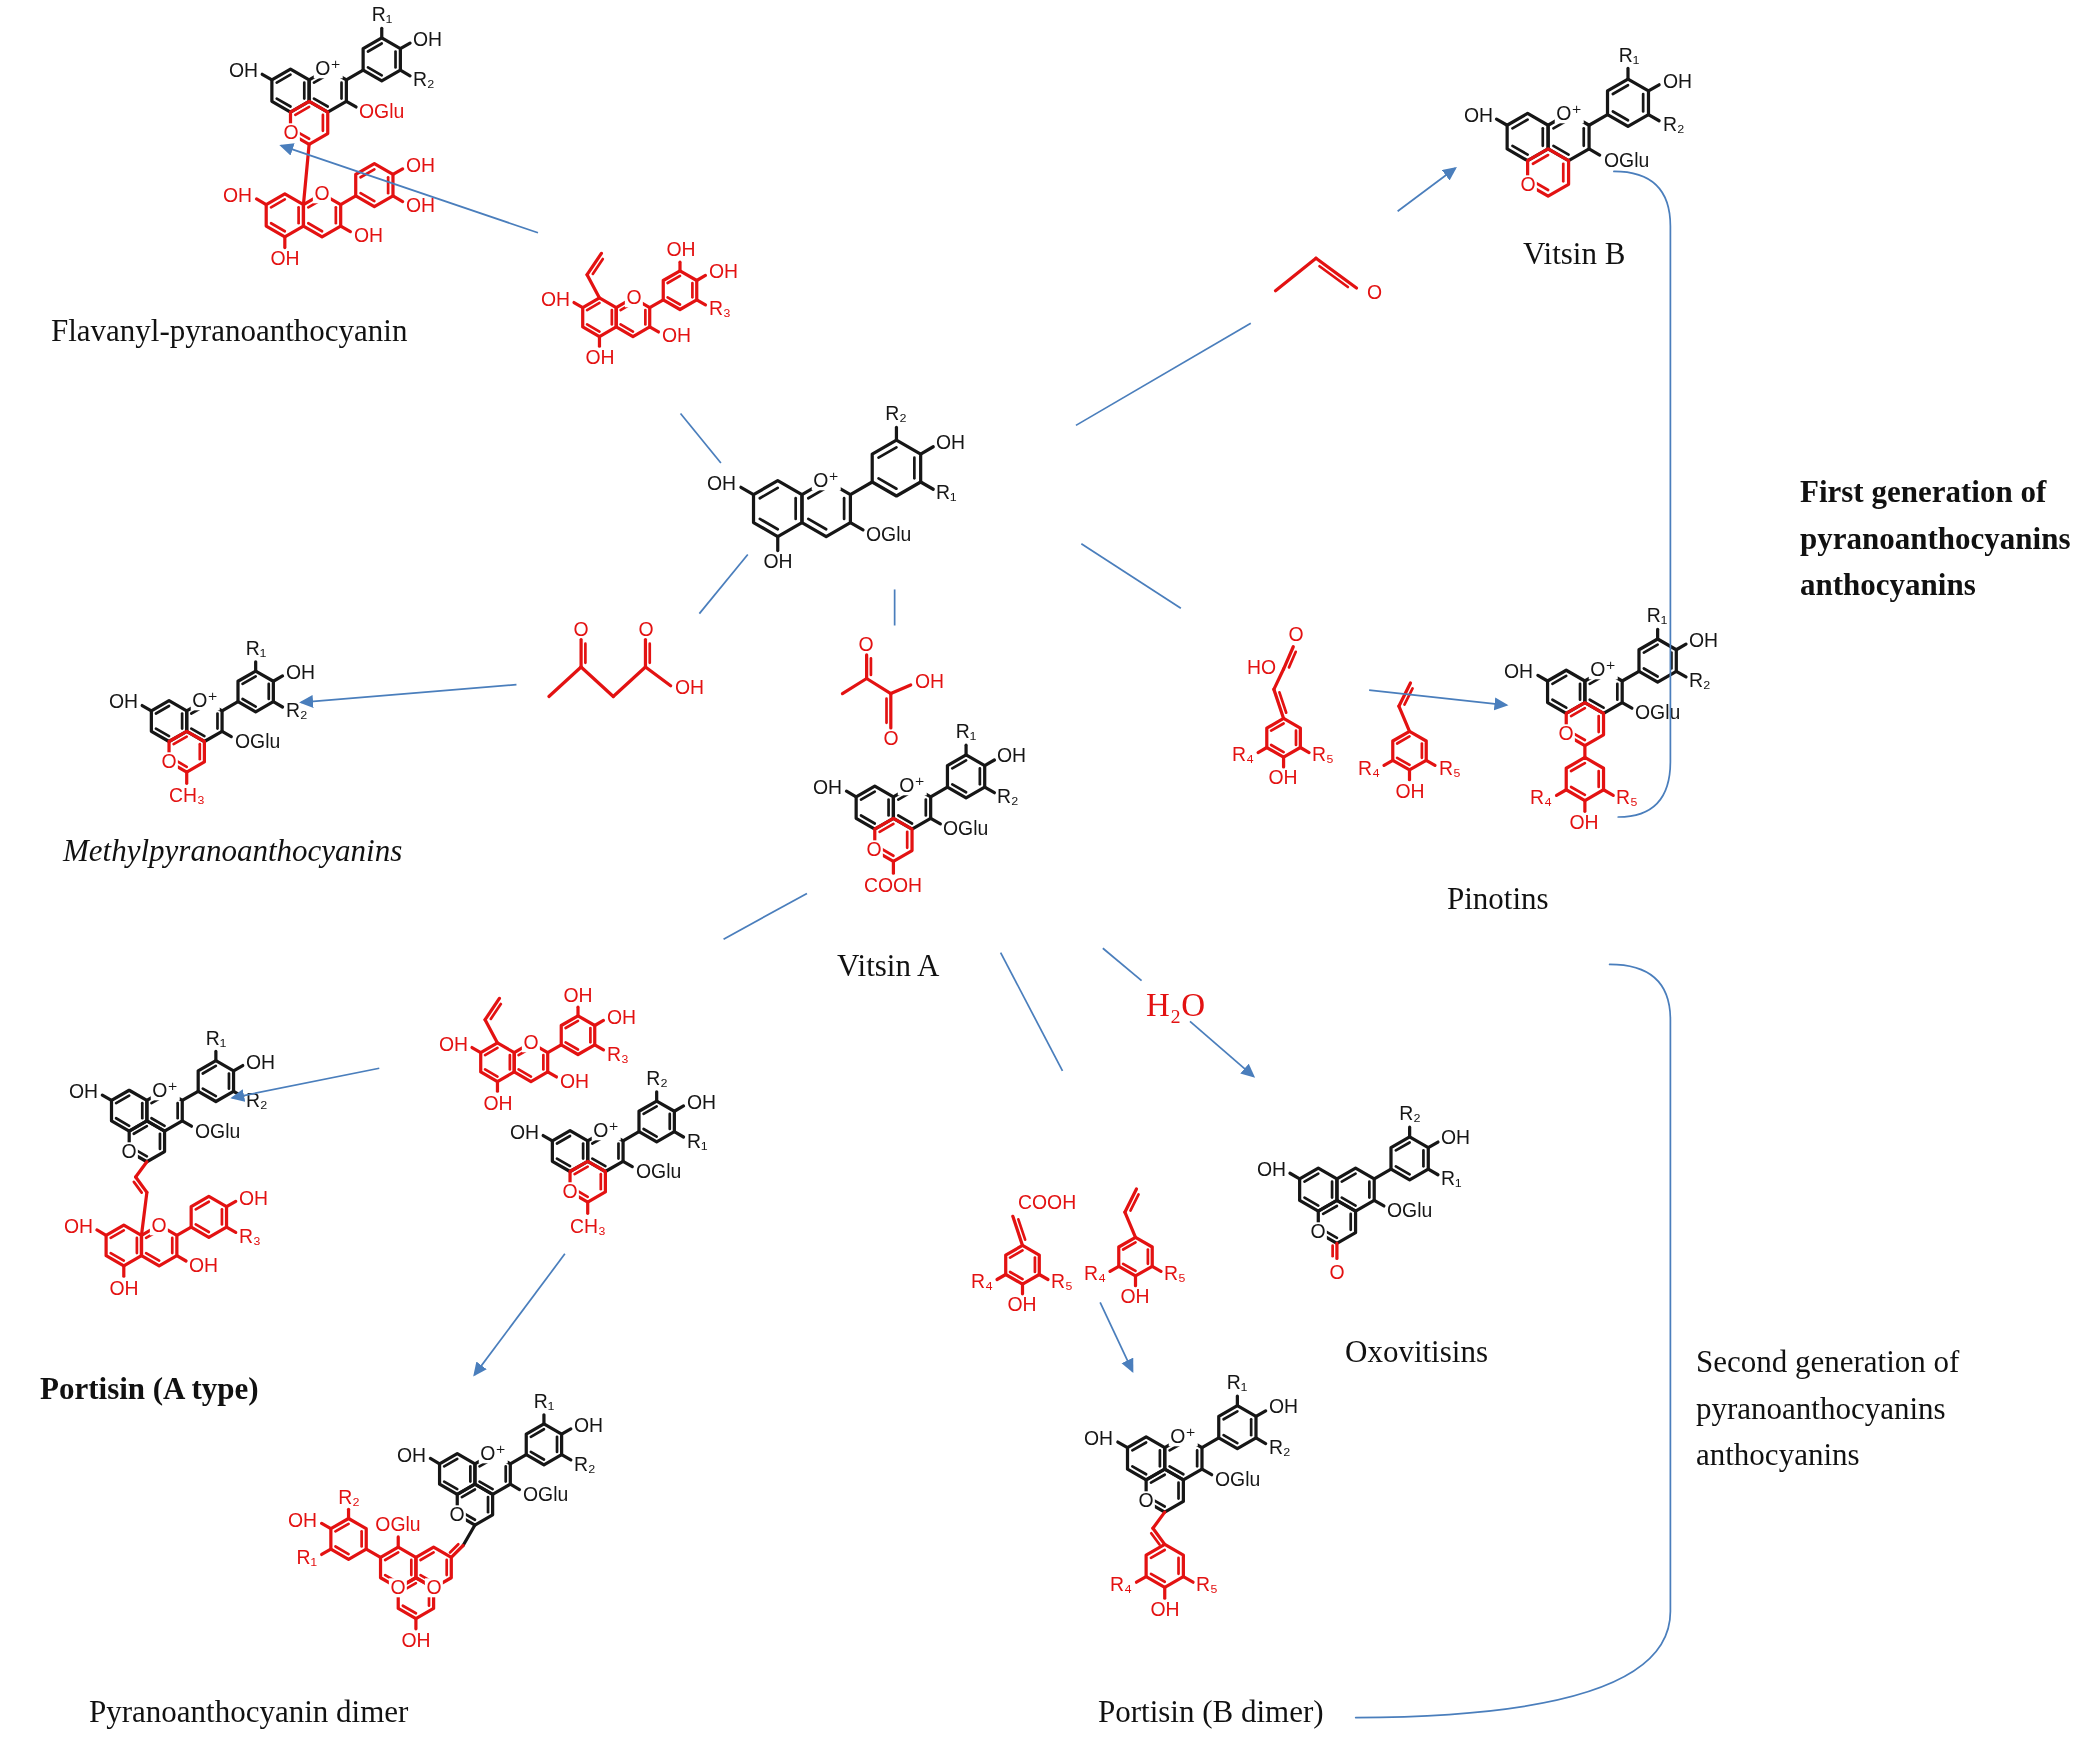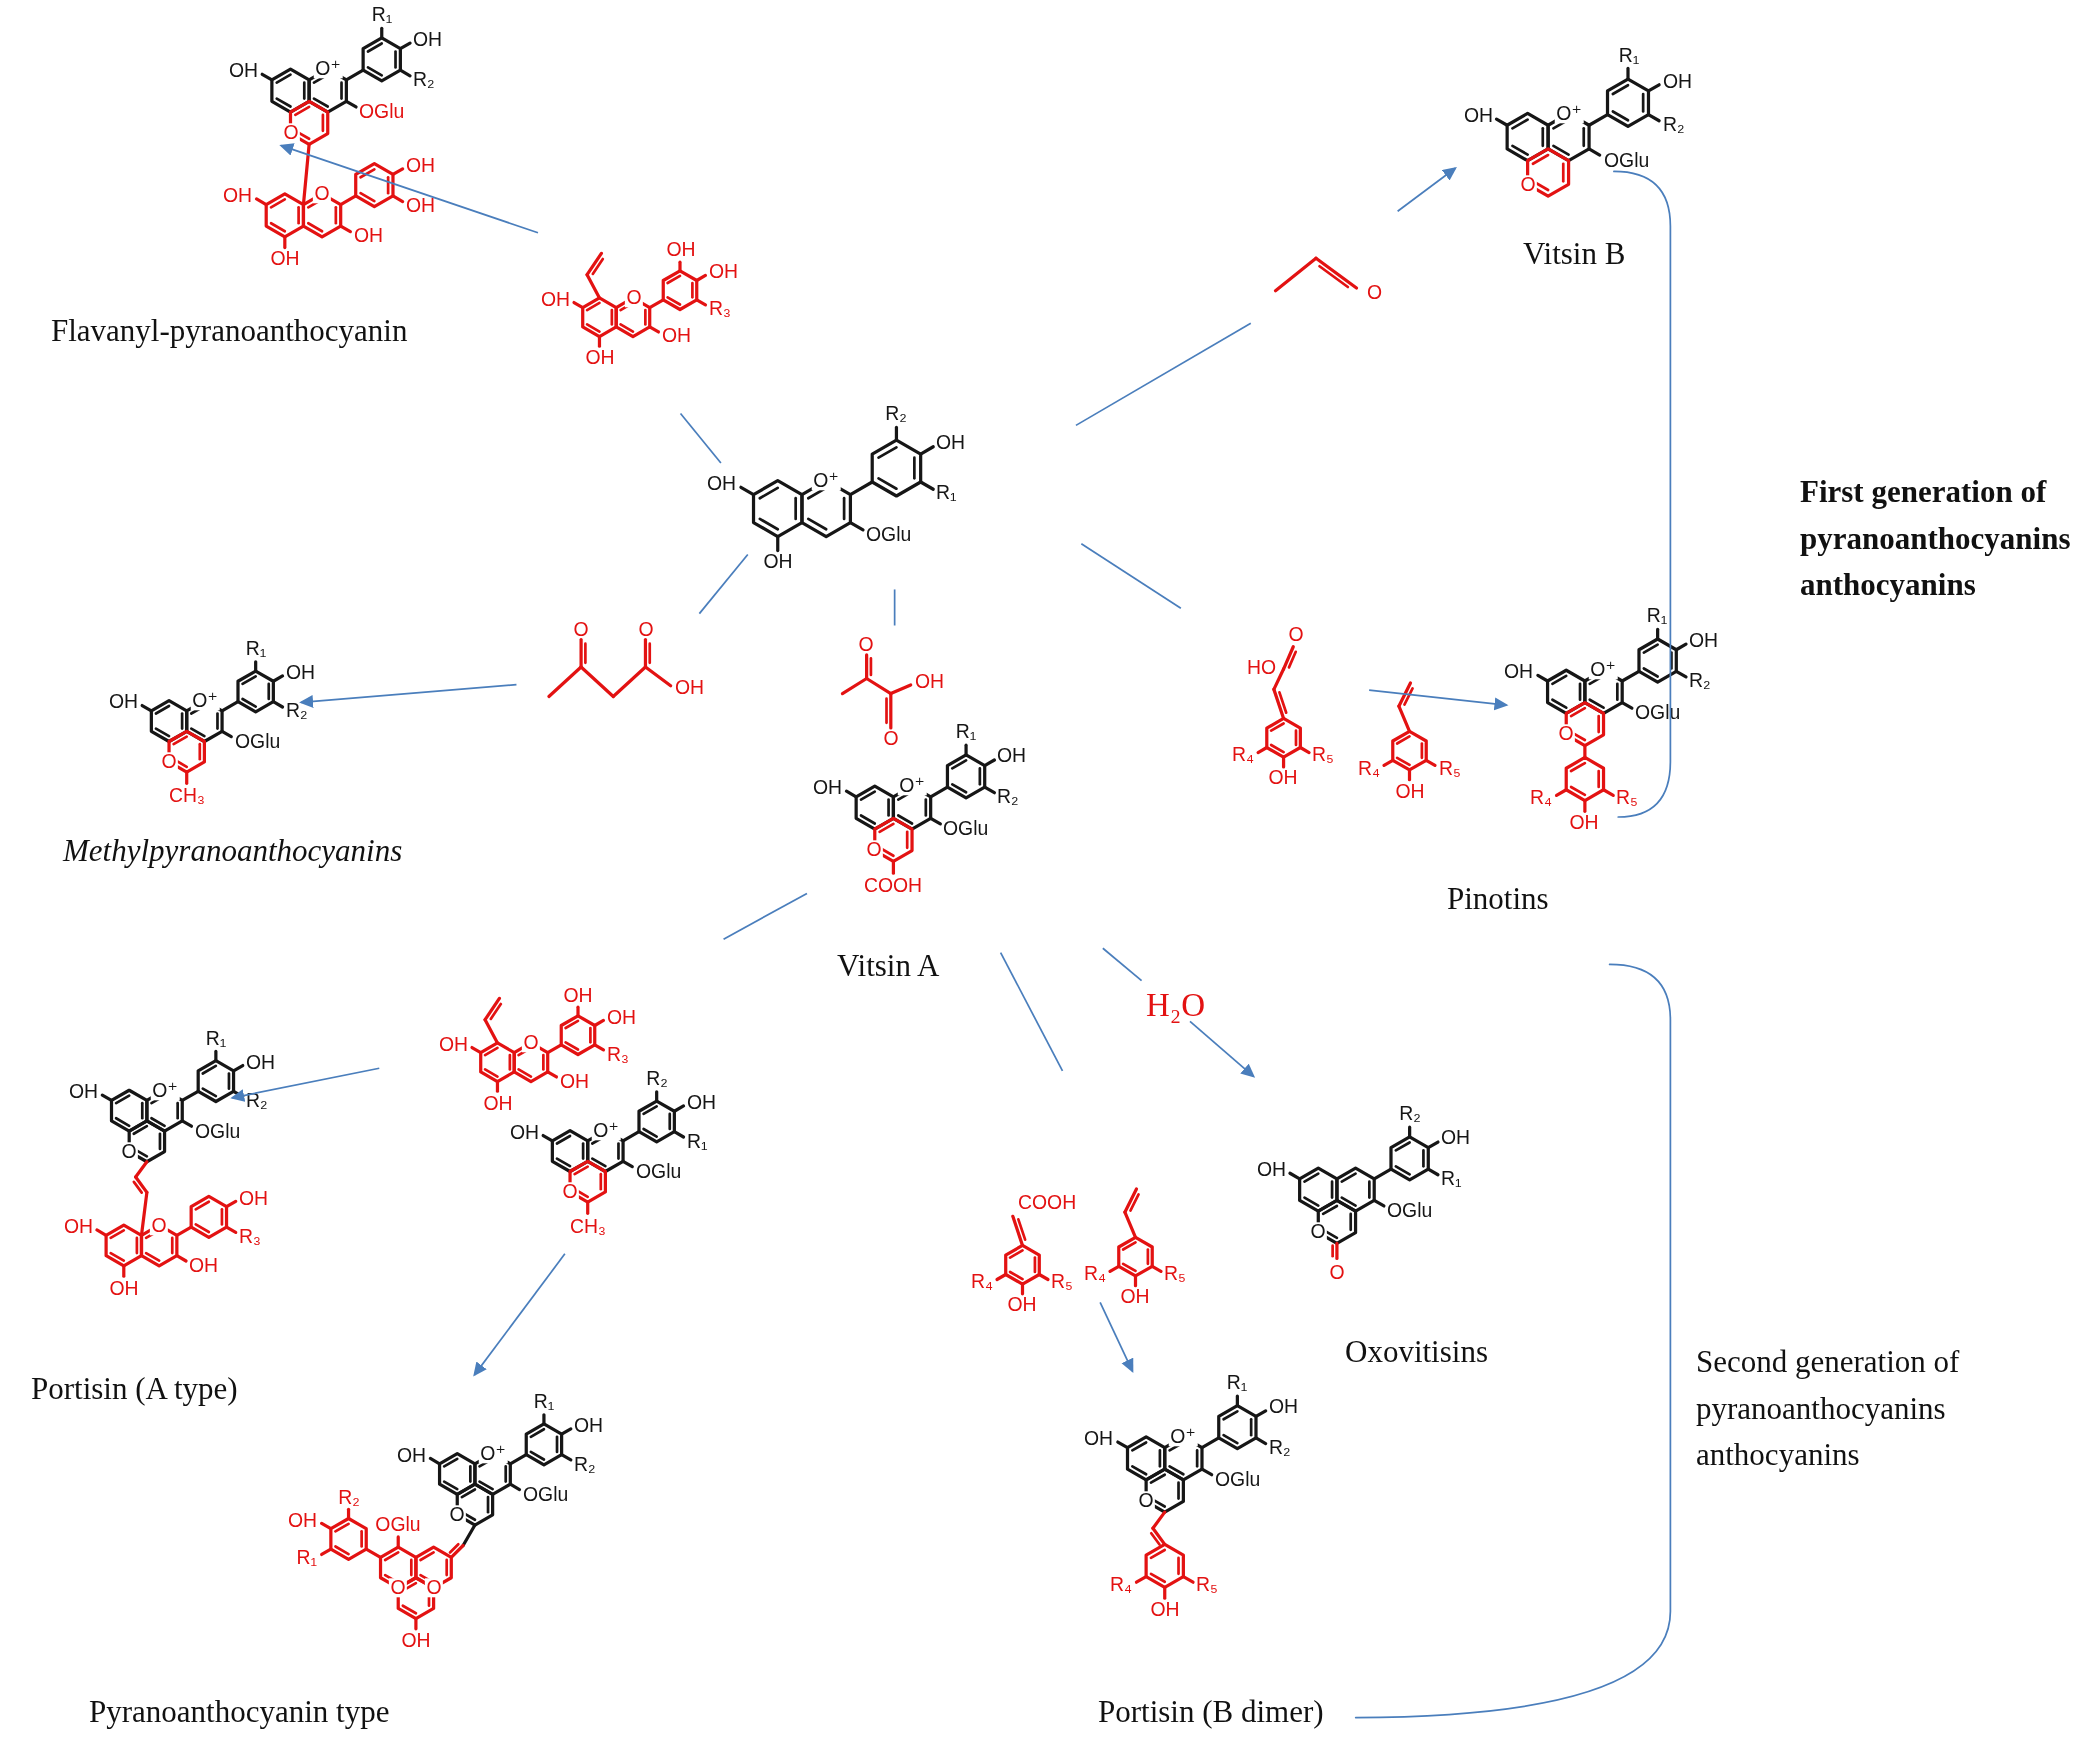--- a/index.html
+++ b/index.html
@@ -511,21 +511,21 @@
     <span class="atom k" style="left: 216px; top: 1039px; transform: translate(-50%, -50%);">R₁</span>
     <span class="atom k" style="left: 246px; top: 1063px; transform: translateY(-50%);">OH</span>
     <span class="atom k" style="left: 246px; top: 1101px; transform: translateY(-50%);">R₂</span>
     <span class="atom k bg" style="left: 129px; top: 1152px; transform: translate(-50%, -50%);">O</span>
     <span class="atom r bg" style="left: 159px; top: 1226px; transform: translate(-50%, -50%);">O</span>
     <span class="atom r" style="left: 93px; top: 1227px; transform: translate(-100%, -50%);">OH</span>
     <span class="atom r" style="left: 124px; top: 1289px; transform: translate(-50%, -50%);">OH</span>
     <span class="atom r" style="left: 189px; top: 1266px; transform: translateY(-50%);">OH</span>
     <span class="atom r" style="left: 239px; top: 1199px; transform: translateY(-50%);">OH</span>
     <span class="atom r" style="left: 239px; top: 1237px; transform: translateY(-50%);">R₃</span>
-    <div class="cname" style="left: 31px; top: 1371px;">Portisin (A type)</div>
+    <div class="cname" style="left: 40px; top: 1371px; font-weight: bold;">Portisin (A type)</div>
     <svg class="node" width="183" height="183" viewBox="0 0 340 340" style="left: 931px; top: 1141px;">
       <polygon points="170,194 138.824,212 138.824,248 170,266 201.176,248 201.176,212" fill="none" stroke="#e31212" stroke-width="6" stroke-linejoin="round"></polygon>
       <line x1="170" y1="203.36" x2="146.92976000000002" y2="216.68" stroke="#e31212" stroke-width="5" stroke-linecap="round"></line>
       <line x1="146.92976000000002" y1="243.32" x2="170" y2="256.64" stroke="#e31212" stroke-width="5" stroke-linecap="round"></line>
       <line x1="193.07023999999998" y1="243.32" x2="193.07023999999998" y2="216.68" stroke="#e31212" stroke-width="5" stroke-linecap="round"></line>
       <line x1="170" y1="194" x2="152" y2="140" stroke="#e31212" stroke-width="6" stroke-linecap="round"></line>
       <line x1="174.88946638440413" y1="183.3701778718653" x2="162.2894663844041" y2="145.5701778718653" stroke="#e31212" stroke-width="5" stroke-linecap="round"></line>
       <line x1="138.824" y1="248" x2="122.62400000000001" y2="257.36" stroke="#e31212" stroke-width="6" stroke-linecap="round"></line>
       <line x1="201.176" y1="248" x2="217.37599999999998" y2="257.36" stroke="#e31212" stroke-width="6" stroke-linecap="round"></line>
       <line x1="170" y1="266" x2="170" y2="284" stroke="#e31212" stroke-width="6" stroke-linecap="round"></line>
@@ -650,21 +650,21 @@
     <span class="atom k" style="left: 574px; top: 1426px; transform: translateY(-50%);">OH</span>
     <span class="atom k" style="left: 574px; top: 1465px; transform: translateY(-50%);">R₂</span>
     <span class="atom k bg" style="left: 457px; top: 1515px; transform: translate(-50%, -50%);">O</span>
     <span class="atom r" style="left: 349px; top: 1498px; transform: translate(-50%, -50%);">R₂</span>
     <span class="atom r" style="left: 317px; top: 1521px; transform: translate(-100%, -50%);">OH</span>
     <span class="atom r" style="left: 317px; top: 1558px; transform: translate(-100%, -50%);">R₁</span>
     <span class="atom r" style="left: 398px; top: 1525px; transform: translate(-50%, -50%);">OGlu</span>
     <span class="atom r bg" style="left: 398px; top: 1588px; transform: translate(-50%, -50%);">O</span>
     <span class="atom r bg" style="left: 434px; top: 1588px; transform: translate(-50%, -50%);">O</span>
     <span class="atom r" style="left: 416px; top: 1641px; transform: translate(-50%, -50%);">OH</span>
-    <div class="cname" style="left: 89px; top: 1694px;">Pyranoanthocyanin type</div>
+    <div class="cname" style="left: 89px; top: 1694px;">Pyranoanthocyanin dimer</div>
     <svg id="overlay" width="2097" height="1747" viewBox="0 0 3898 3246">
       <defs>
         <marker id="ah" markerUnits="userSpaceOnUse" markerWidth="30" markerHeight="26" refX="22" refY="12" orient="auto">
           <path d="M0,0 L26,12 L0,24 z" fill="#4a7ebc"></path>
         </marker>
       </defs>
       <line x1="1340" y1="860" x2="1265" y2="768" stroke="#4a7ebc" stroke-width="3.2"></line>
       <line x1="1000" y1="432" x2="523" y2="270" stroke="#4a7ebc" stroke-width="3.2" marker-end="url(#ah)"></line>
       <line x1="2000" y1="790" x2="2325" y2="600" stroke="#4a7ebc" stroke-width="3.2"></line>
       <line x1="2598" y1="392" x2="2705" y2="312" stroke="#4a7ebc" stroke-width="3.2" marker-end="url(#ah)"></line>

